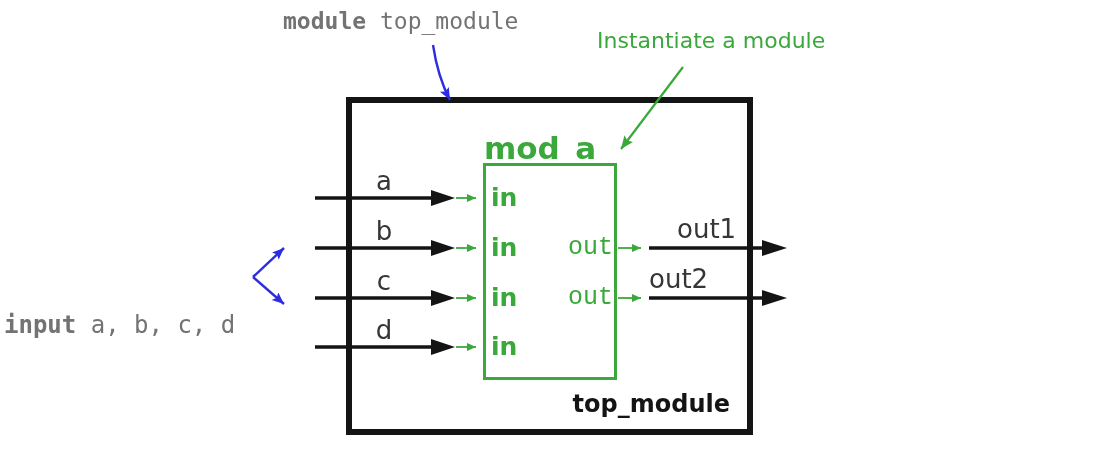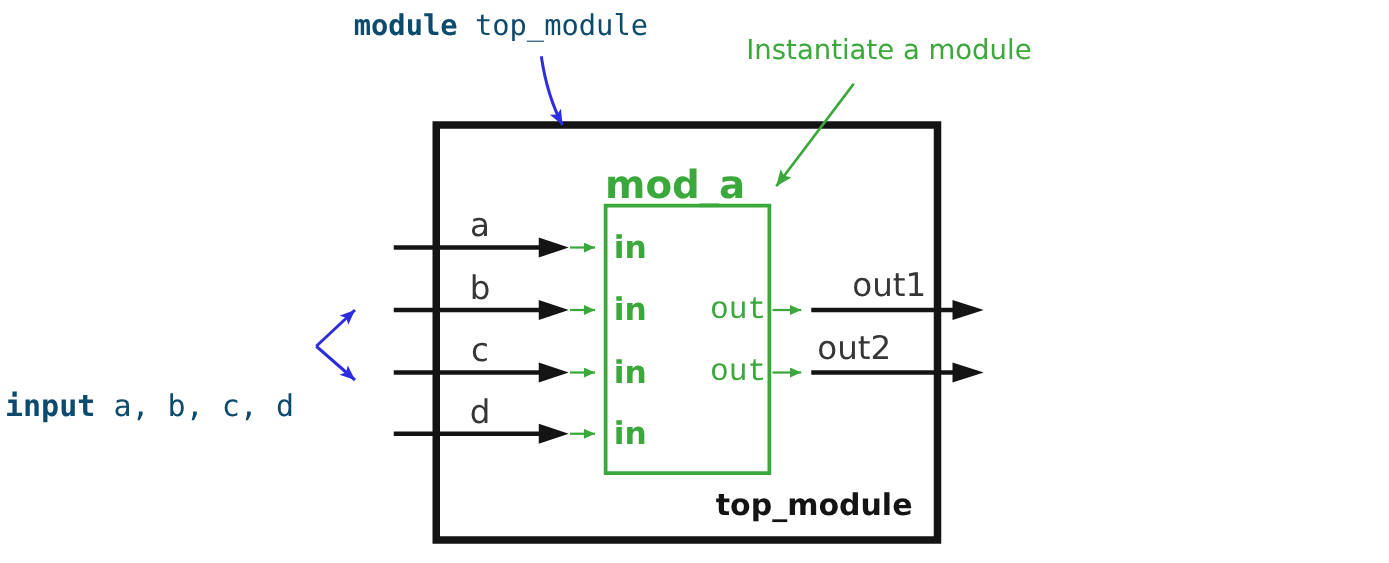--- a/index.html
+++ b/index.html
@@ -7,37 +7,37 @@
     position: relative;
     width: 1111px;
     height: 450px;
     background: #ffffff;
     font-family: "DejaVu Sans", sans-serif;
     overflow: hidden;
   }
   .layer { position: absolute; left: 0; top: 0; }
   .lbl { position: absolute; line-height: 1; white-space: nowrap; }
   .mono { font-family: "DejaVu Sans Mono", monospace; }
-  .blue { color: #0c4a6e; }
+  .blue { color: #737373; }
   .green { color: #3aa83a; }
   .gray { color: #363636; }
   .bold { font-weight: bold; }
   .code-top    { left: 283px; top: 10px;  font-size: 23px; }
   .code-input  { left: 4px;   top: 265px; font-size: 24px; margin-top: 48px; }
   .code-output { left: 847px; top: 260px; font-size: 25px; }
   .annot-inst  { left: 597px; top: 30px;  font-size: 22px; }
   .mod-a-title { left: 484px; top: 133px; font-size: 31px; font-weight: bold; }
   .top-module-title { left: 540px; top: 392px; width: 190px; text-align: right;
                       font-size: 24px; font-weight: bold; color: #141414; }
   .wire-lbl { width: 34px; text-align: center; font-size: 26px; }
   .wire-a { left: 367px; top: 168px; }
   .wire-b { left: 367px; top: 218px; }
   .wire-c { left: 367px; top: 268px; }
   .wire-d { left: 367px; top: 317px; }
-  .out-lbl { width: 64px; text-align: right; font-size: 26px; }
+  .out-lbl { width: 64px; text-align: left; font-size: 26px; }
   .wire-out1 { left: 677px; top: 216px; }
   .wire-out2 { left: 649px; top: 266px; }
   .port-in { left: 491px; font-size: 25px; font-weight: bold; }
   .pin1 { top: 185px; } .pin2 { top: 235px; } .pin3 { top: 285px; } .pin4 { top: 334px; }
   .port-out { left: 556px; width: 57px; text-align: right; font-size: 25px; font-family: Liberation Mono, monospace; }
   .pout1 { top: 235px; } .pout2 { top: 285px; }
 </style>
 </head>
 <body>
 

